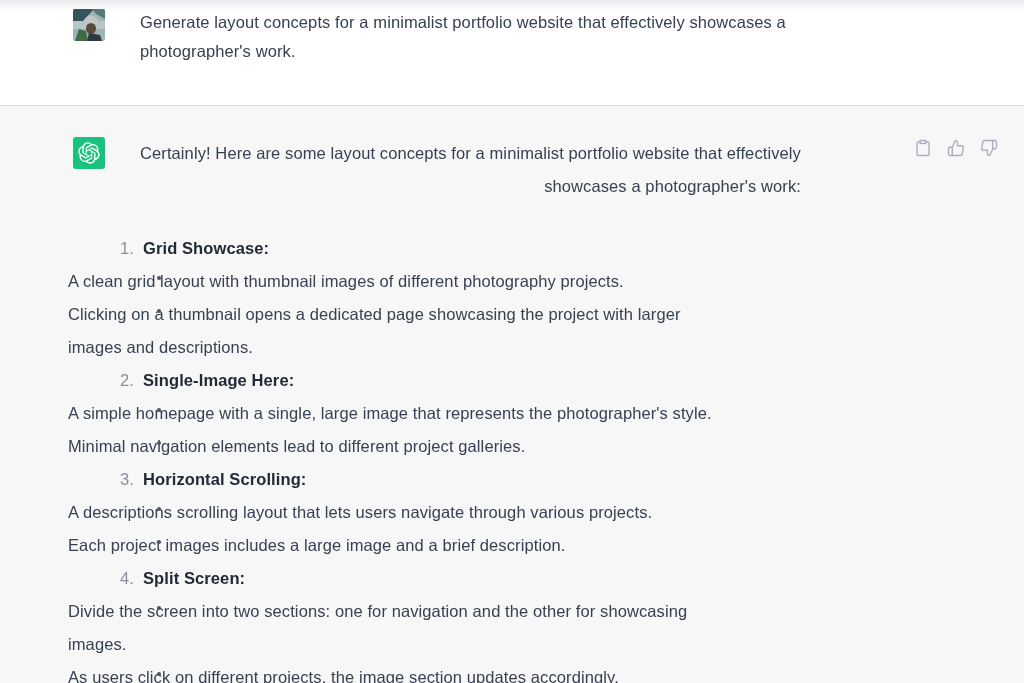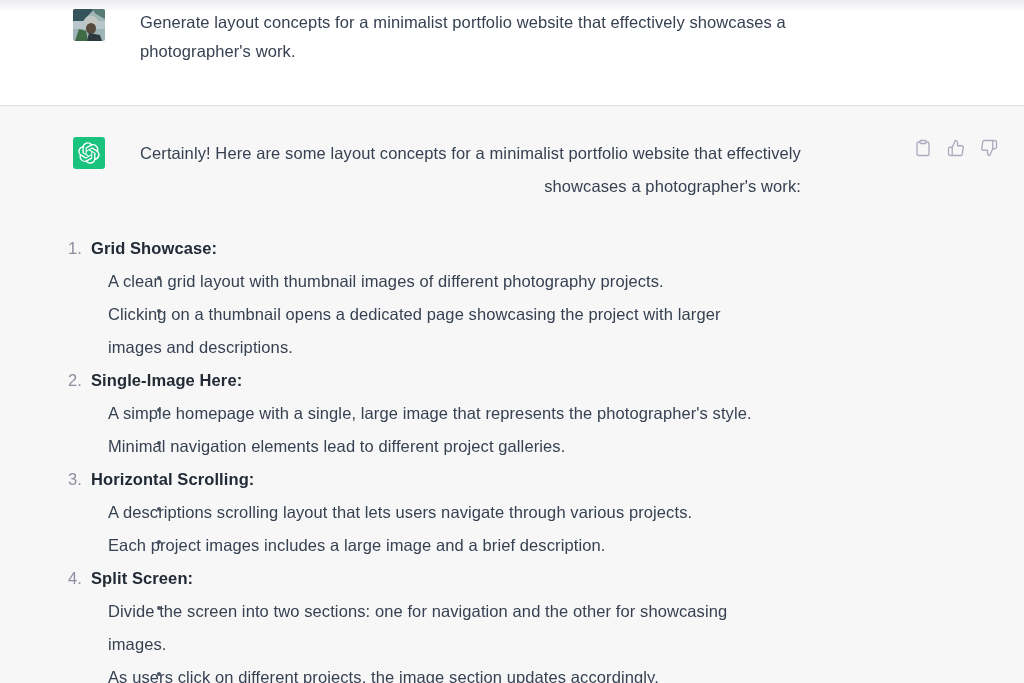--- a/index.html
+++ b/index.html
@@ -55,34 +55,34 @@
     width: 18px; height: 18px;
     color: #acacbe; cursor: pointer;
     display: flex; align-items: center; justify-content: center;
   }
   .action-btn svg { width: 18px; height: 18px; display: block; }
 
   .concept-list {
     position: absolute; left: 0; right: 0; top: 126px;
   }
   .item-head {
-    padding-left: 68px;
+    padding-left: 120px;
     font-size: 16.5px; letter-spacing: 0.1px;
     line-height: 33px;
   }
   .num {
     display: inline-block; width: 23px;
     color: #8e8ea0;
   }
   .title {
     font-weight: 700; color: #222a35;
   }
   .bullet {
     position: relative;
-    padding-left: 108px;
+    padding-left: 68px;
     font-size: 16.5px; letter-spacing: 0.1px;
     line-height: 33px;
     color: #374151;
     white-space: pre-line;
   }
   .bullet::before {
     content: "";
     position: absolute; left: 157px; top: 11px;
     width: 4px; height: 4px; border-radius: 50%;
     background: #4b5563;

